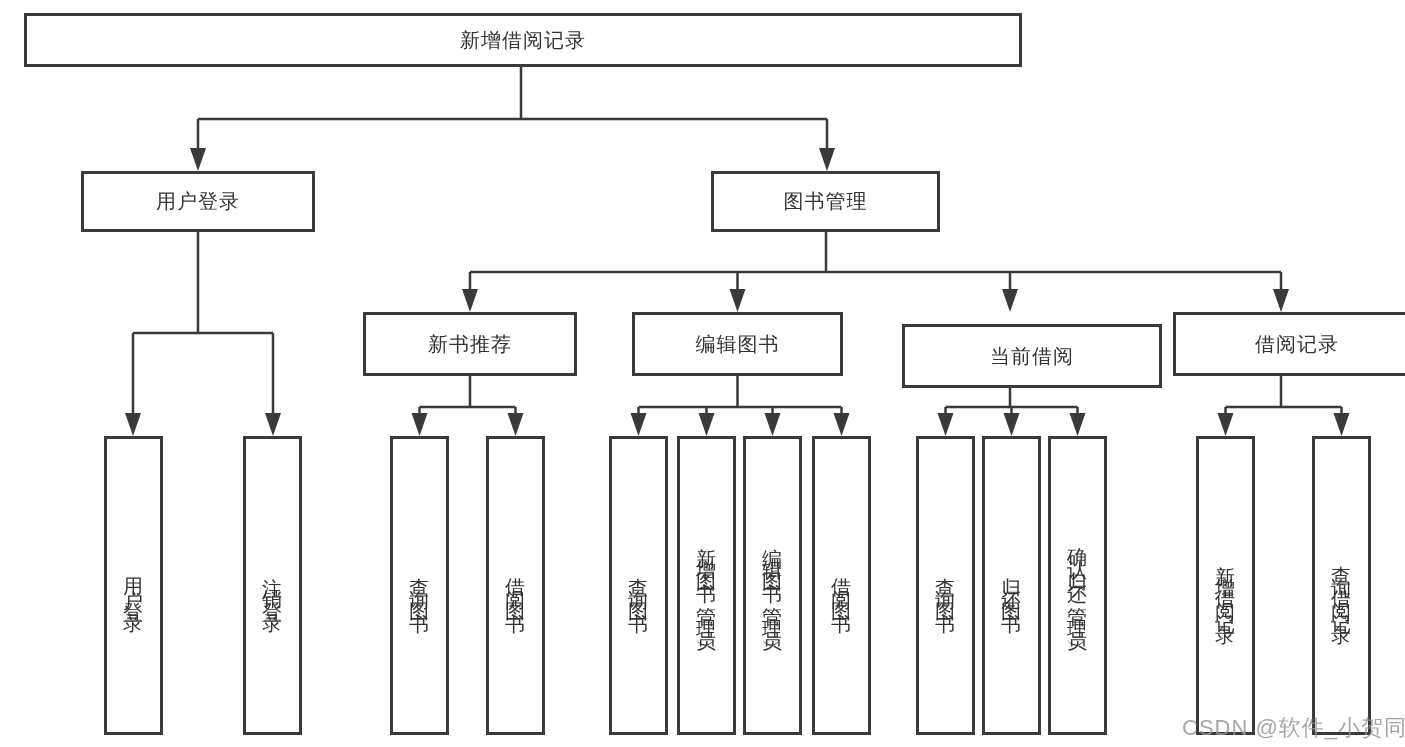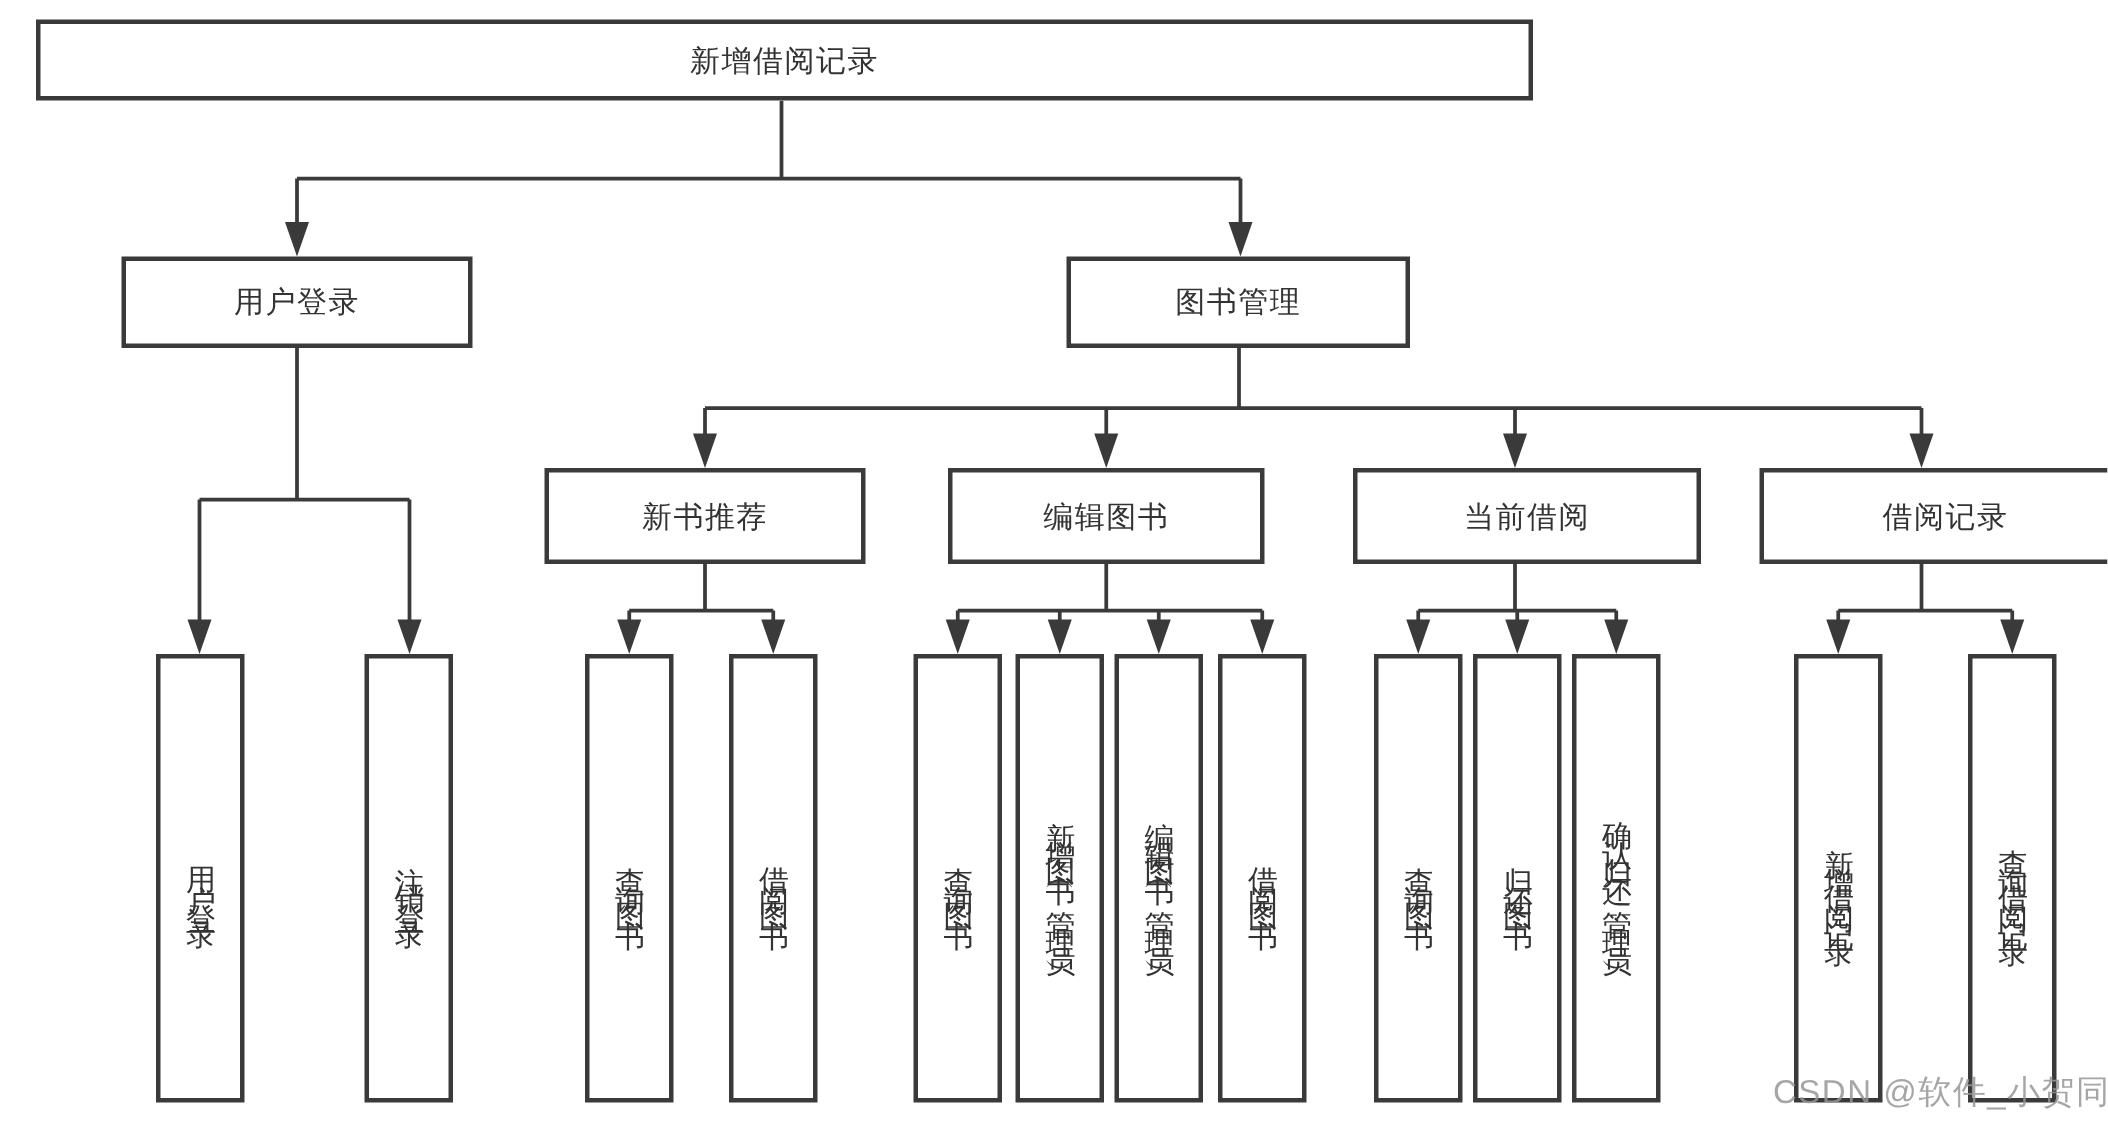--- a/index.html
+++ b/index.html
@@ -135,21 +135,21 @@
   <div class="box" style="left:711px;top:171px;width:229px;height:61px;">
     <span class="hlabel">图书管理</span>
   </div>
 
   <div class="box" style="left:363px;top:312px;width:214px;height:64px;">
     <span class="hlabel">新书推荐</span>
   </div>
   <div class="box" style="left:632px;top:312px;width:211px;height:64px;">
     <span class="hlabel">编辑图书</span>
   </div>
-  <div class="box" style="left:902px;top:312px;width:232px;height:64px;">
+  <div class="box" style="left:902px;top:324px;width:260px;height:64px;">
     <span class="hlabel">当前借阅</span>
   </div>
   <div class="box" style="left:1173px;top:312px;width:248px;height:64px;">
     <span class="hlabel">借阅记录</span>
   </div>
 
   <div class="box leaf" style="left:104px;">
     <span class="vlabel">用户登录</span>
   </div>
   <div class="box leaf" style="left:243px;">

